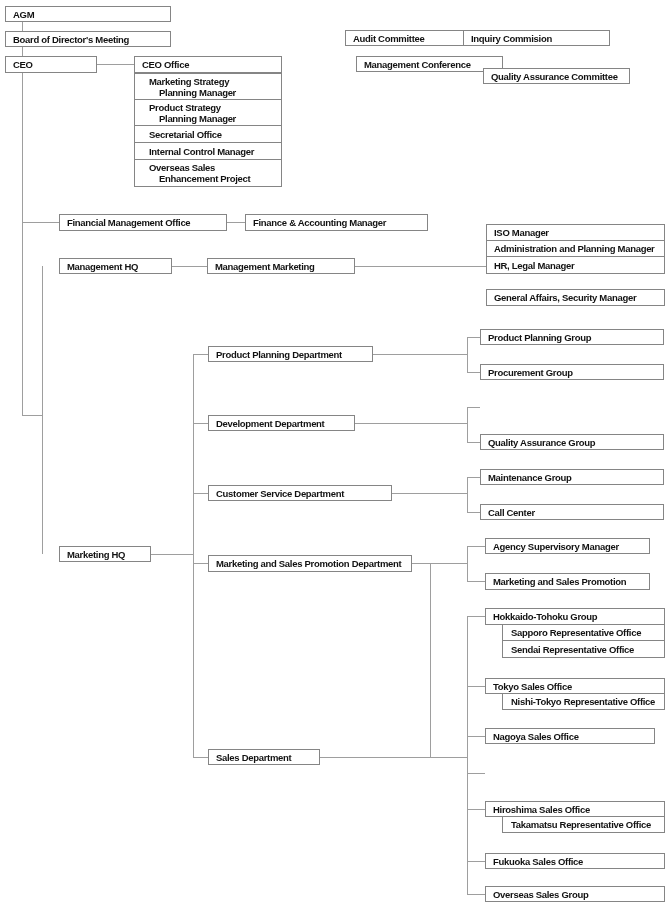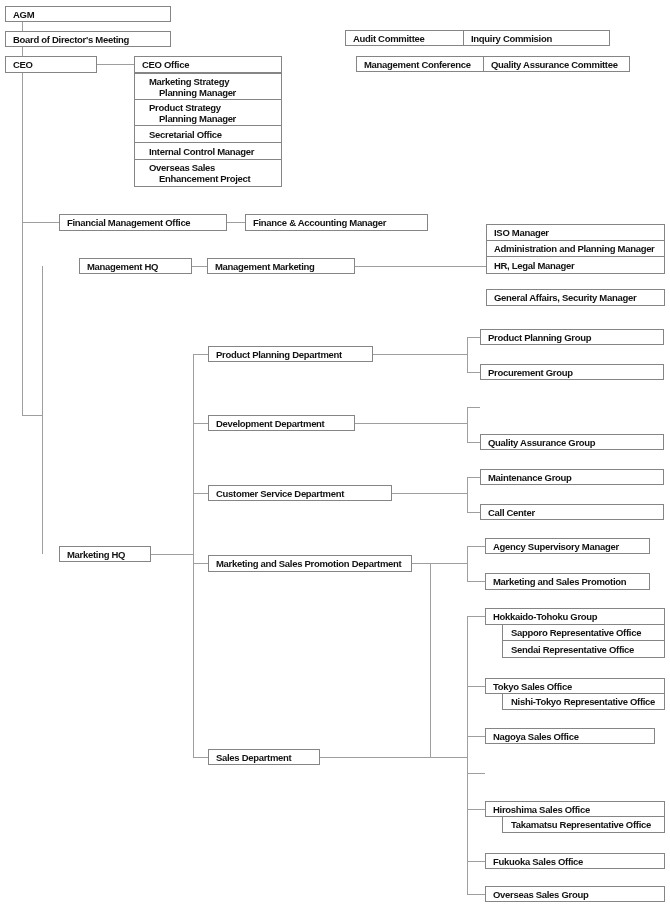--- a/index.html
+++ b/index.html
@@ -125,30 +125,30 @@
     </div>
     <div class="box" style="left: 320px; top: 30px; width: 147px; height: 16px; margin-left: 25px;">
       <div class="ln">Audit Committee</div>
     </div>
     <div class="box" style="left: 320px; top: 56px; width: 147px; height: 16px; margin-left: 36px;">
       <div class="ln">Management Conference</div>
     </div>
     <div class="box" style="left: 455px; top: 30px; width: 147px; height: 16px; margin-left: 8px;">
       <div class="ln">Inquiry Commision</div>
     </div>
-    <div class="box" style="left: 483px; top: 56px; width: 147px; height: 16px;">
+    <div class="box" style="left: 483px; top: 68px; width: 147px; height: 16px;">
       <div class="ln">Quality Assurance Committee</div>
     </div>
     <div class="box" style="left: 59px; top: 214px; width: 168px; height: 17px;">
       <div class="ln">Financial Management Office</div>
     </div>
     <div class="box" style="left: 245px; top: 214px; width: 183px; height: 17px;">
       <div class="ln">Finance &amp; Accounting Manager</div>
     </div>
-    <div class="box" style="left: 59px; top: 258px; width: 113px; height: 16px; margin-left: 20px;">
+    <div class="box" style="left: 59px; top: 258px; width: 113px; height: 16px;">
       <div class="ln">Management HQ</div>
     </div>
     <div class="box" style="left: 207px; top: 258px; width: 148px; height: 16px;">
       <div class="ln">Management Marketing</div>
     </div>
     <div class="box" style="left: 486px; top: 224px; width: 179px; height: 17px;">
       <div class="ln">ISO Manager</div>
     </div>
     <div class="box" style="left: 486px; top: 240px; width: 179px; height: 17px;">
       <div class="ln">Administration and Planning Manager</div>

